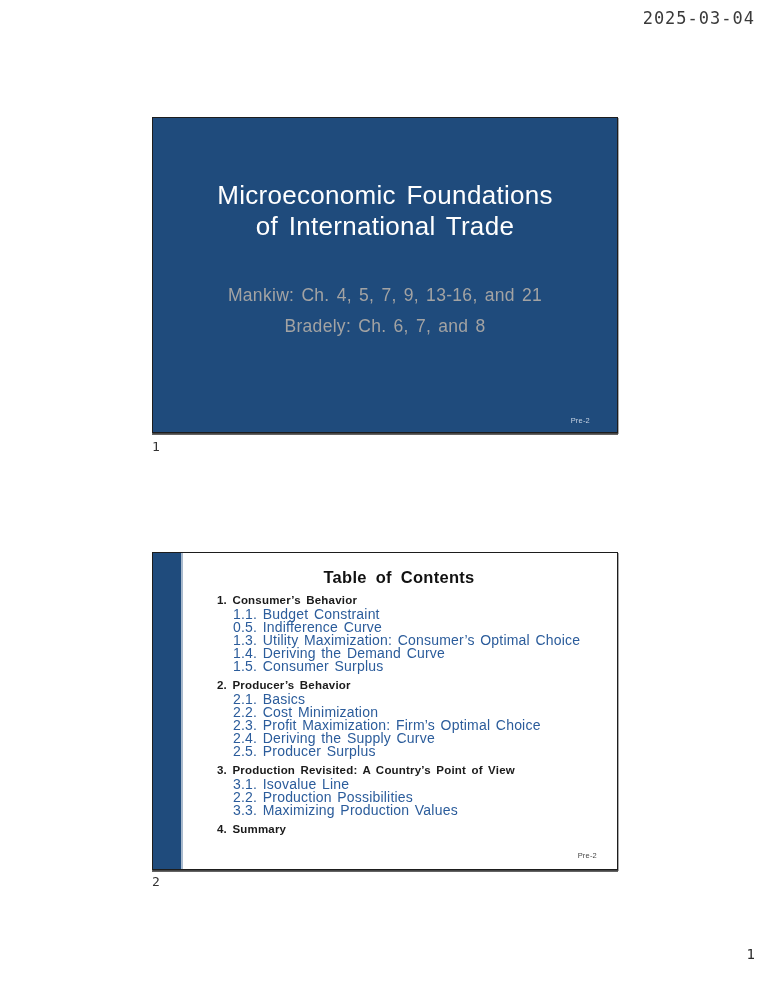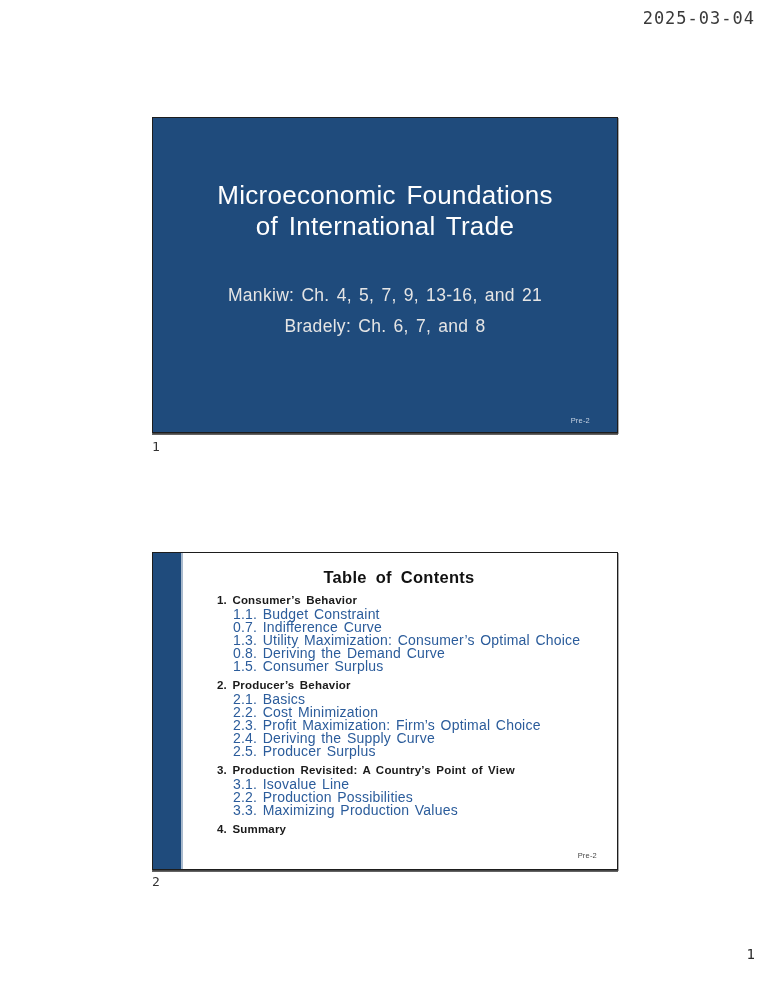--- a/index.html
+++ b/index.html
@@ -64,21 +64,21 @@
     font-size: 26px;
     font-weight: 400;
     line-height: 31px;
     letter-spacing: 0.3px;
     word-spacing: 3px;
   }
   .s1-subtitle {
     position: absolute;
     left: 0; right: 0;
     text-align: center;
-    color: #e5e5e5;
+    color: #a3a3a3;
     font-size: 17.5px;
     font-weight: 400;
     letter-spacing: 0.3px;
     word-spacing: 2px;
   }
   .s1-sub-1 { top: 167px; }
   .s1-sub-2 { top: 198px; }
   .slide-footer-label {
     position: absolute;
     right: 27px;
@@ -153,23 +153,23 @@
 <div class="slide-seq seq-1">1</div>
 
 <div class="slide slide-2">
   <div class="s2-stripe"></div>
   <div class="s2-content">
     <div class="toc-title">Table of Contents</div>
     <div id="toc-list">
         <div class="toc-section">
           <div class="toc-main">1. Consumer’s Behavior</div>
           <div class="toc-sub">1.1. Budget Constraint</div>
-          <div class="toc-sub">0.7. Indifference Curve</div>
+          <div class="toc-sub">0.5. Indifference Curve</div>
           <div class="toc-sub">1.3. Utility Maximization: Consumer’s Optimal Choice</div>
-          <div class="toc-sub">0.8. Deriving the Demand Curve</div>
+          <div class="toc-sub">1.4. Deriving the Demand Curve</div>
           <div class="toc-sub">1.5. Consumer Surplus</div>
         </div>
         <div class="toc-section">
           <div class="toc-main">2. Producer’s Behavior</div>
           <div class="toc-sub">2.1. Basics</div>
           <div class="toc-sub">2.2. Cost Minimization</div>
           <div class="toc-sub">2.3. Profit Maximization: Firm’s Optimal Choice</div>
           <div class="toc-sub">2.4. Deriving the Supply Curve</div>
           <div class="toc-sub">2.5. Producer Surplus</div>
         </div>

